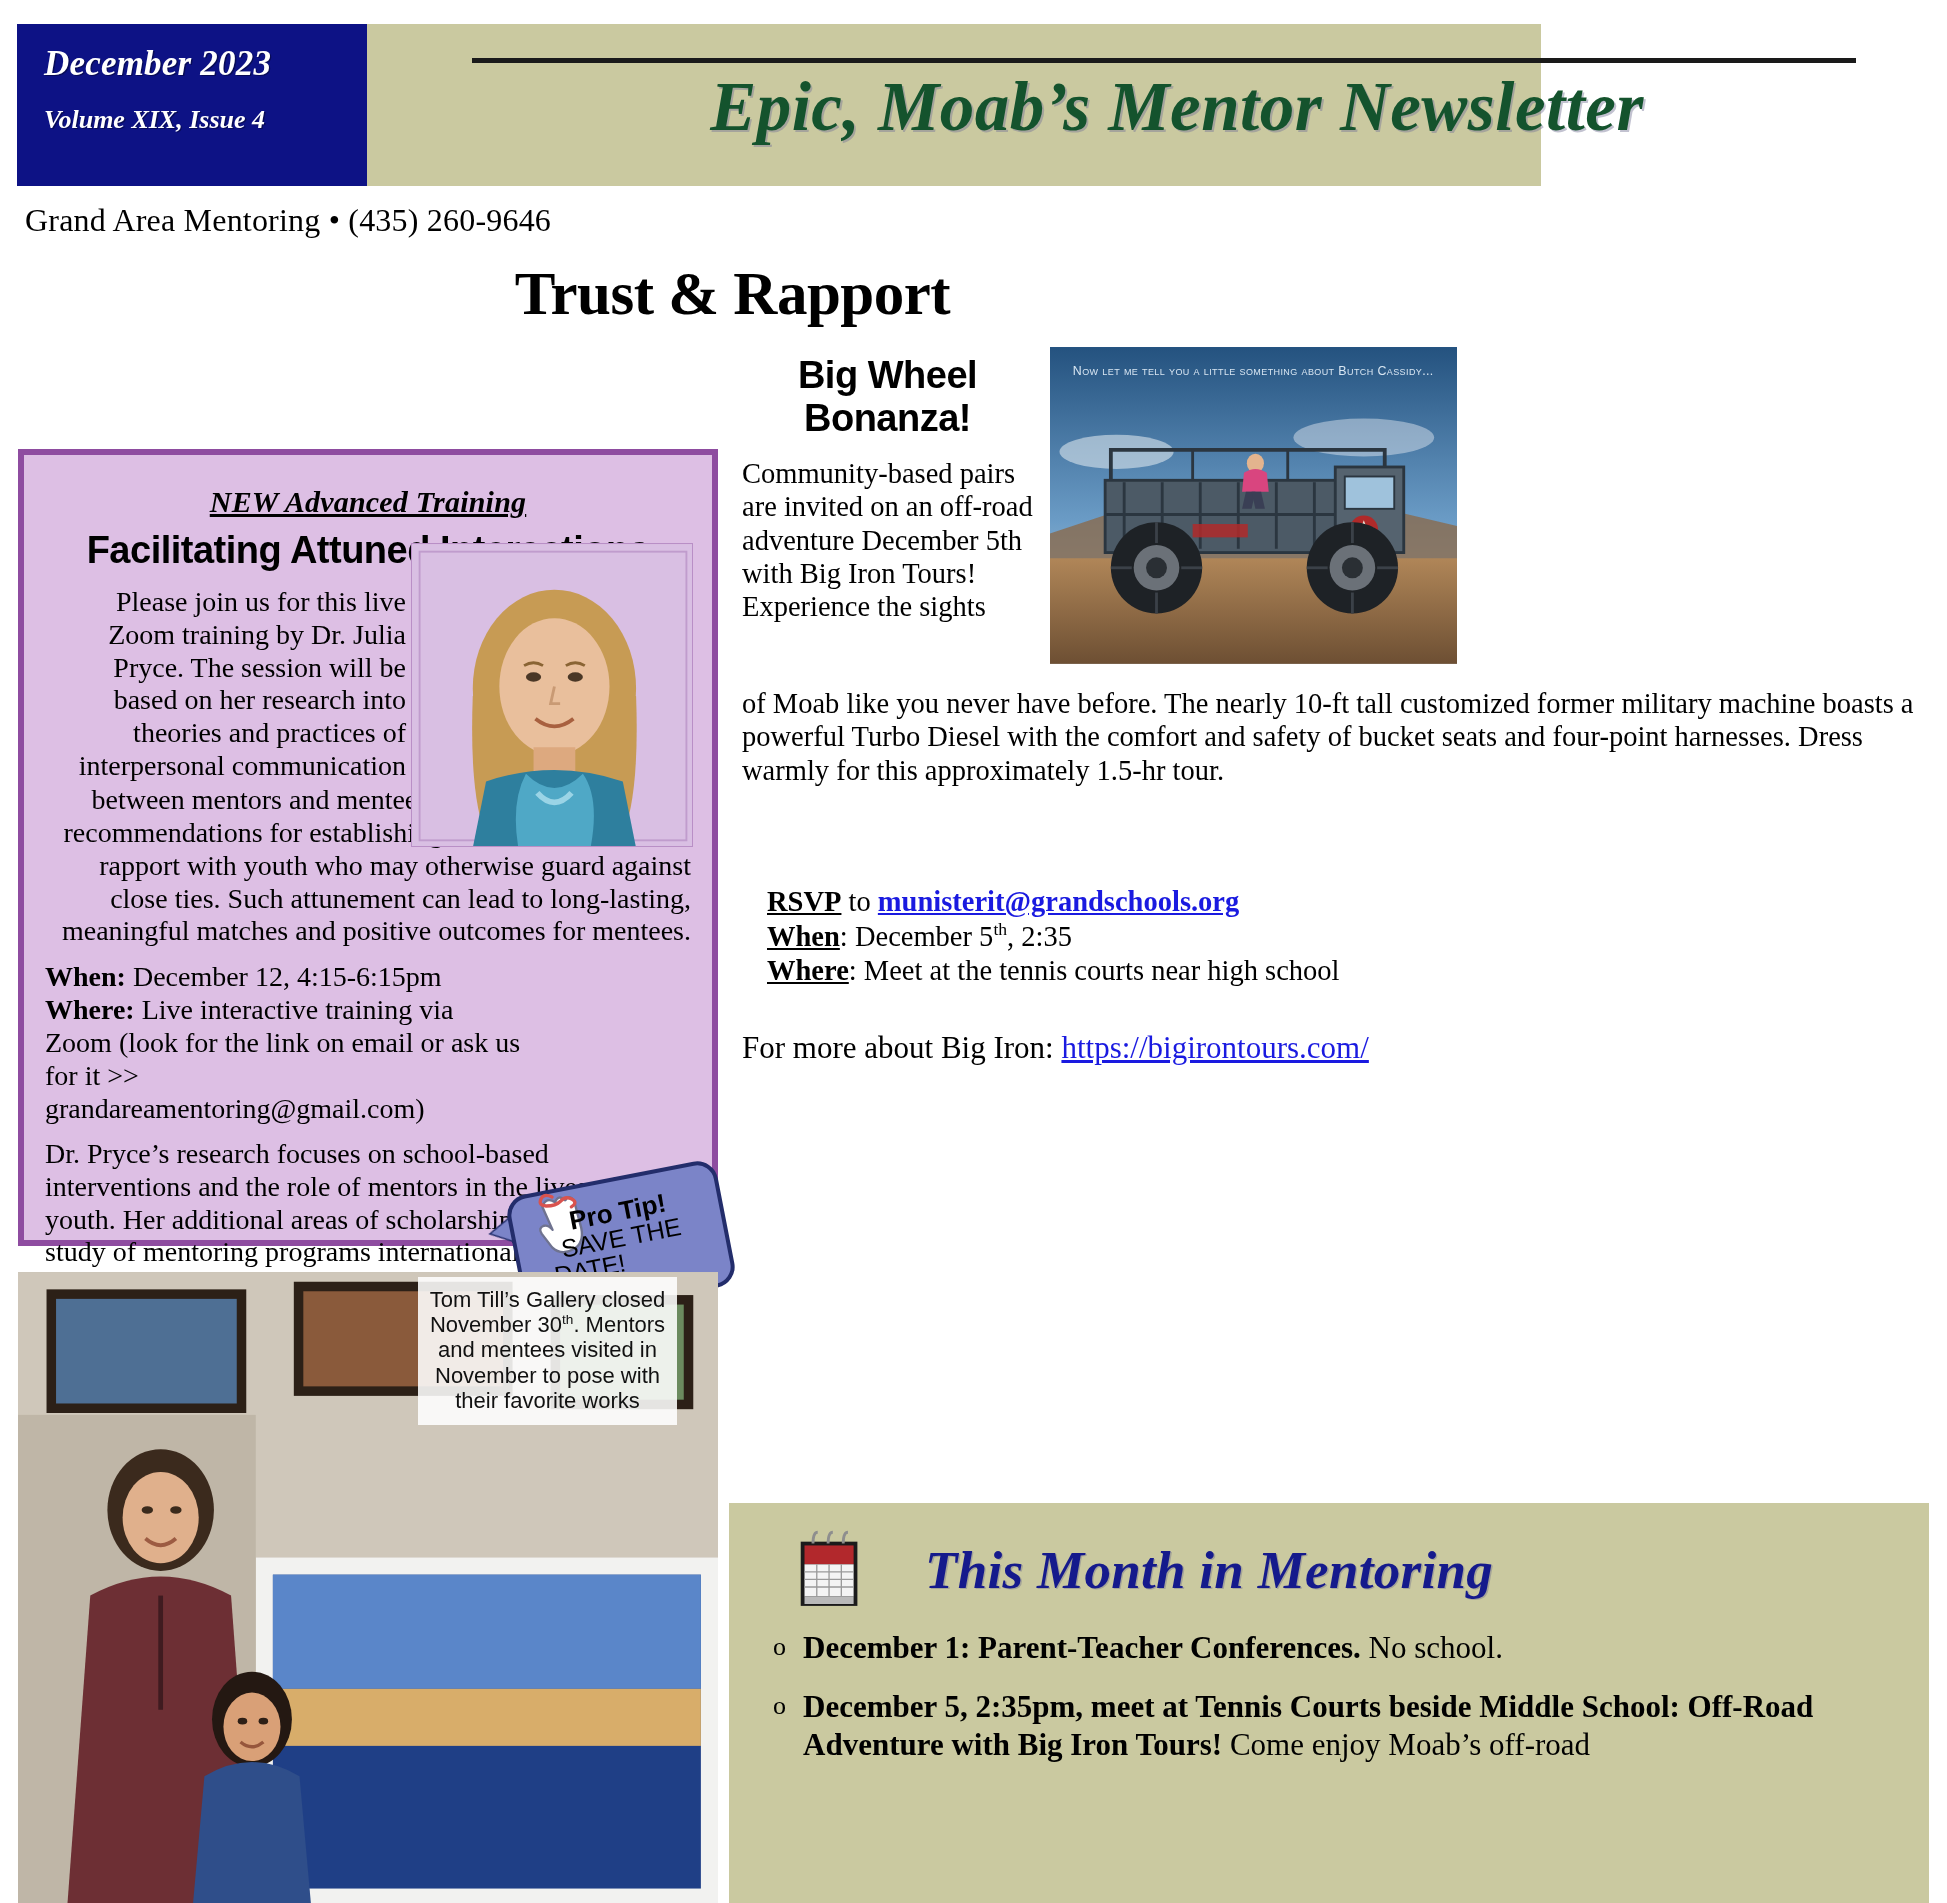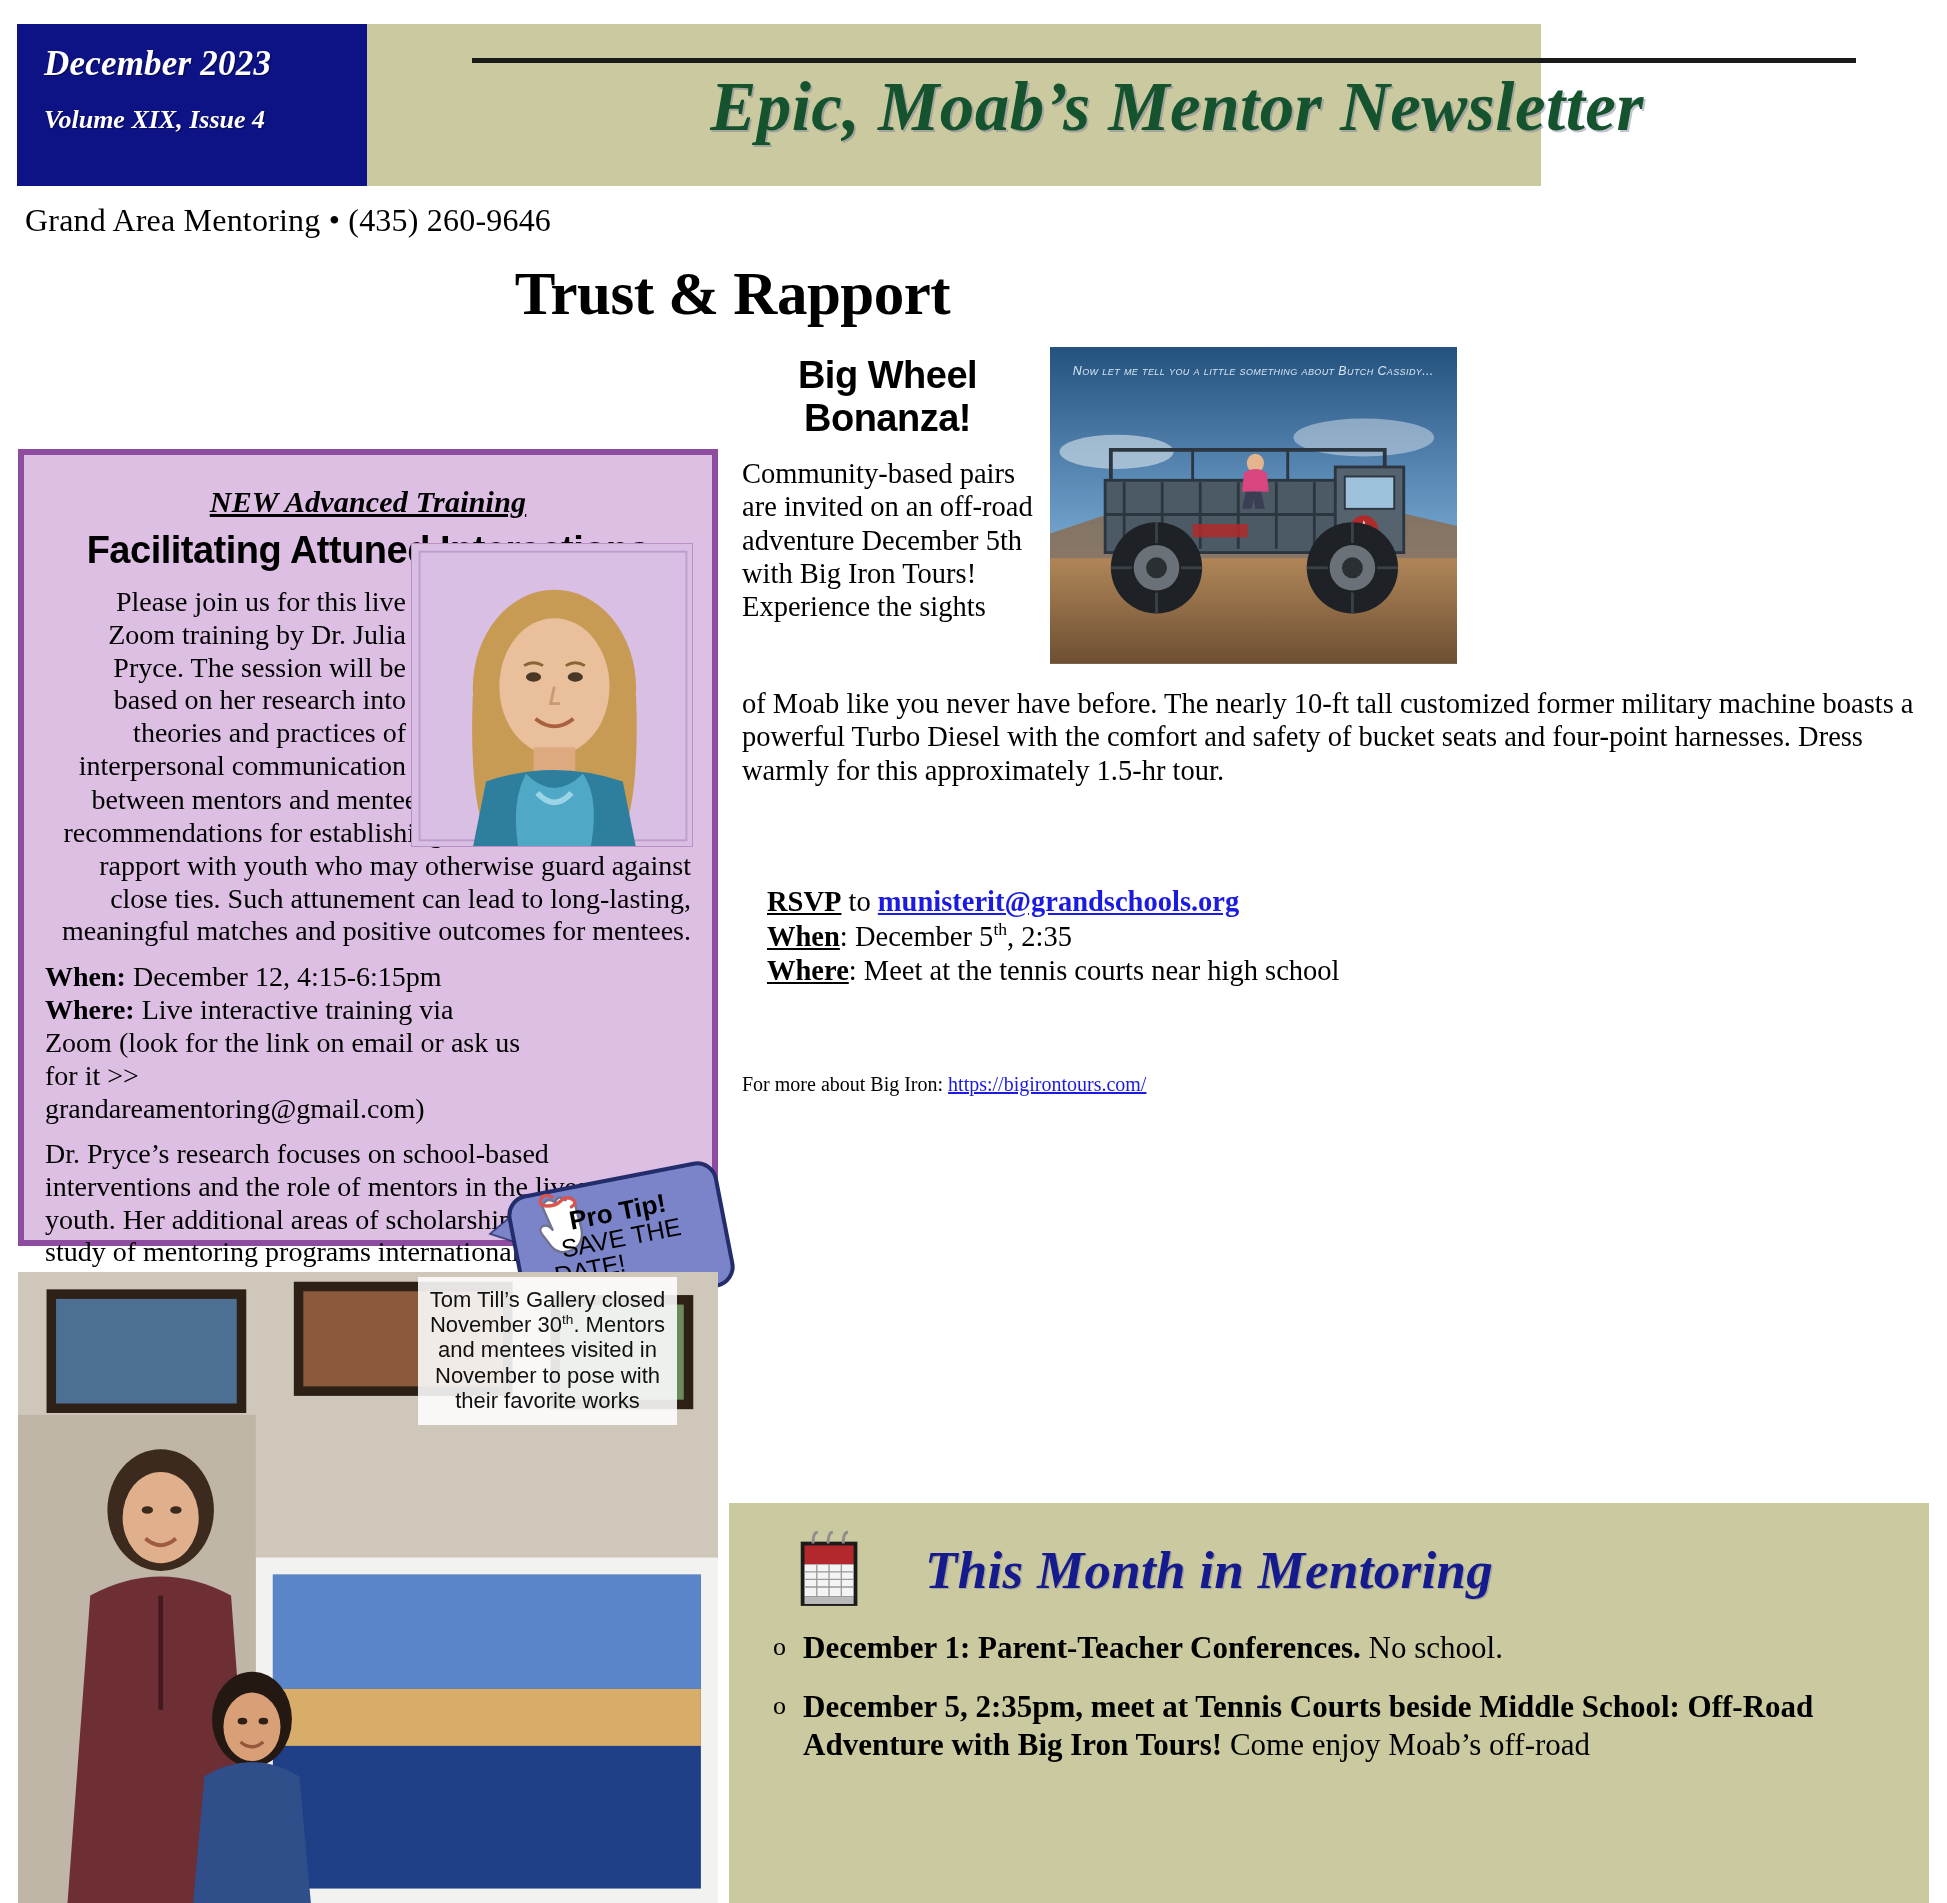--- a/index.html
+++ b/index.html
@@ -212,21 +212,20 @@
   .truck-caption {
     position: absolute;
     left: 13.3px; top: 17px;
     width: 380px;
     text-align: center;
     color: #d8e6f2;
     font-family: "Liberation Sans", sans-serif;
     font-size: 12.4px;
     font-variant: small-caps;
     letter-spacing: 0.4px;
-    font-style: italic;
   }
   .bw-body-narrow {
     position: absolute;
     left: 742px; top: 457px;
     width: 302px;
     font-size: 28.5px;
     line-height: 1.17;
   }
   .bw-body-wide {
     position: absolute;
@@ -243,23 +242,23 @@
     line-height: 1.2;
   }
   .bw-details .lbl { font-weight: bold; text-decoration: underline; }
   .bw-details a.maillink {
     color: #1a1ae0;
     font-weight: bold;
     text-decoration: underline;
   }
   .bw-more {
     position: absolute;
-    left: 742px; top: 1073px;
+    left: 742px; top: 1030px;
     width: 1189px;
-    font-size: 20px;
+    font-size: 31px;
   }
   .bw-more a { color: #1a1ae0; text-decoration: underline; }
 
   
   .tm-panel {
     position: absolute;
     left: 729px; top: 1503px;
     width: 1200px; height: 400px;
     background: #cac9a0;
     padding: 13.3px 25px 0 25px;

